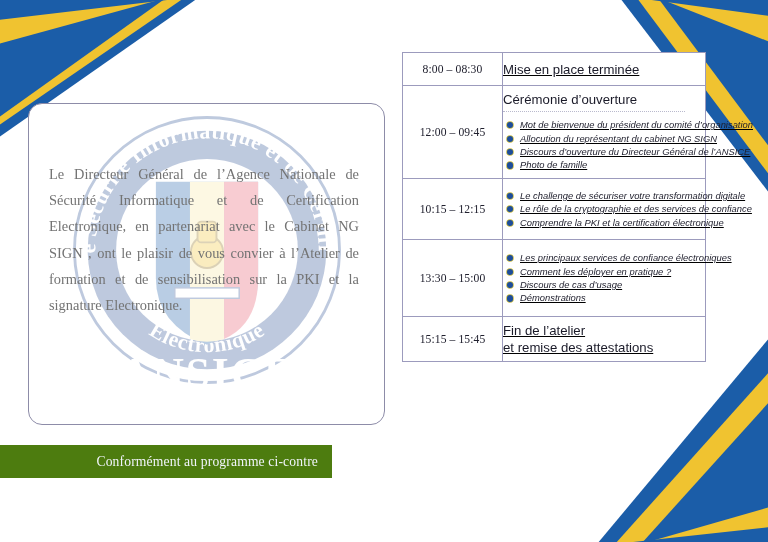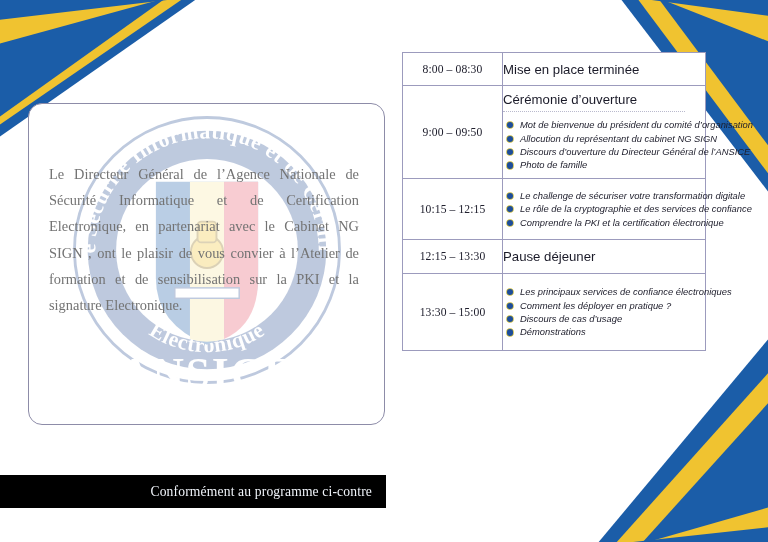--- a/index.html
+++ b/index.html
@@ -47,23 +47,23 @@
     font-size: 14.4px;
     line-height: 26.2px;
   }
   #invitation-text p { margin: 0; }
   .para-1 { text-align: justify; text-align-last: left; }
   .para-2 { margin-top: 9px !important; text-indent: 5px; }
 
   
   #bottom-banner {
     position: absolute;
-    left: 0; bottom: 34px;
-    width: 386px; height: 33px;
-    background: #000000;
+    left: 0; bottom: 64px;
+    width: 332px; height: 33px;
+    background: #4d7c0f;
   }
   #bottom-banner-label {
     position: absolute;
     right: 14px; top: 50%;
     transform: translateY(-50%);
     color: #f1f5fb;
     font-family: "Liberation Serif", serif;
     font-size: 13.6px;
     letter-spacing: 0.15px;
     white-space: nowrap;
@@ -89,20 +89,21 @@
   td.time-cell {
     text-align: center;
     font-family: "Liberation Serif", serif;
     font-size: 11.6px;
     color: #20202e;
     letter-spacing: 0.1px;
     white-space: nowrap;
   }
   td.desc-cell {
     padding: 3px 6px 4px 10px;
+    text-decoration: underline;
   }
   .desc-title {
     font-family: "Liberation Sans", sans-serif;
     font-size: 13.2px;
     color: #1a1a28;
     line-height: 18px;
     padding: 3px 0 2px 0;
   }
   .desc-title.has-rule {
     border-bottom: 1px dotted #b9b9cd;
@@ -202,21 +203,21 @@
       <col class="c-desc">
     </colgroup>
   <tbody>
     <tr>
       <td class="time-cell" style="height:32px">8:00 – 08:30</td>
       <td class="desc-cell">
         <div class="desc-title">Mise en place terminée</div>
       </td>
     </tr>
     <tr>
-      <td class="time-cell" style="height:92px">9:00 – 09:50</td>
+      <td class="time-cell" style="height:92px">12:00 – 09:45</td>
       <td class="desc-cell">
         <div class="desc-title has-rule">Cérémonie d’ouverture</div>
         <ul class="bullets">
           <li>Mot de bienvenue du président du comité d’organisation</li>
           <li>Allocution du représentant du cabinet NG SIGN</li>
           <li>Discours d’ouverture du Directeur Général de l’ANSICE</li>
           <li>Photo de famille</li>
         </ul>
       </td>
     </tr>
@@ -224,30 +225,33 @@
       <td class="time-cell" style="height:60px">10:15 – 12:15</td>
       <td class="desc-cell">
         <ul class="bullets">
           <li>Le challenge de sécuriser votre transformation digitale</li>
           <li>Le rôle de la cryptographie et des services de confiance</li>
           <li>Comprendre la PKI et la certification électronique</li>
         </ul>
       </td>
     </tr>
     <tr>
-      <td class="time-cell" style="height:33px">12:15 – 13:30</td>
-      <td class="desc-cell">
-        <div class="desc-title">Pause déjeuner</div>
-      </td>
-    </tr>
-    <tr>
       <td class="time-cell" style="height:76px">13:30 – 15:00</td>
       <td class="desc-cell">
         <ul class="bullets">
           <li>Les principaux services de confiance électroniques</li>
           <li>Comment les déployer en pratique ?</li>
           <li>Discours de cas d’usage</li>
           <li>Démonstrations</li>
         </ul>
       </td>
     </tr>
+    <tr>
+      <td class="time-cell" style="height:44px">15:15 – 15:45</td>
+      <td class="desc-cell">
+        <div class="two-line">
+          <div>Fin de l’atelier</div>
+          <div>et remise des attestations</div>
+        </div>
+      </td>
+    </tr>
   </tbody>
 </table>
 
 </body></html>

